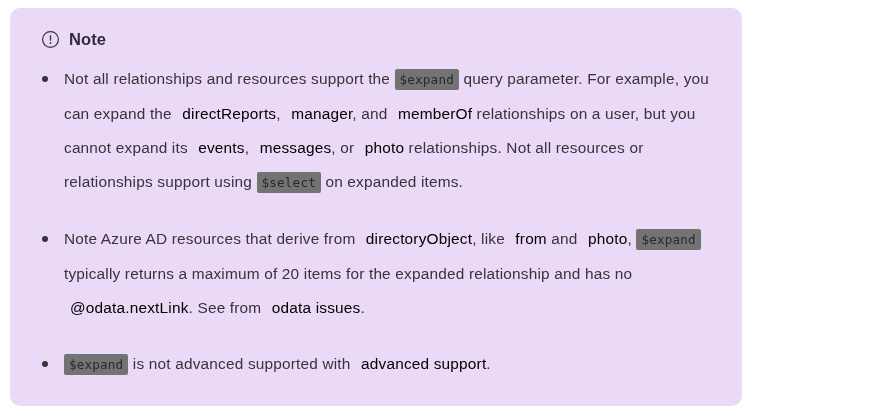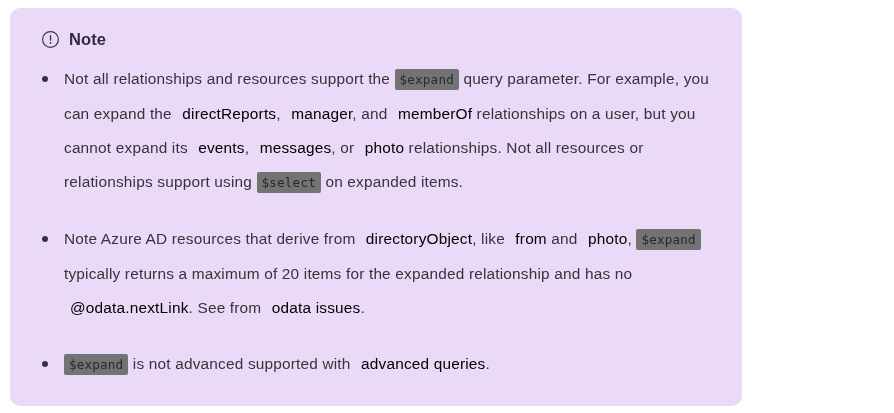--- a/index.html
+++ b/index.html
@@ -115,17 +115,17 @@
     <li>
       <span class="bullet-dot"></span>
       <span class="item-body"><span>Not all relationships and resources support the </span><code>$expand</code><span> query parameter. For example, you can expand the </span><b>directReports</b><span>, </span><b>manager</b><span>, and </span><b>memberOf</b><span> relationships on a user, but you cannot expand its </span><b>events</b><span>, </span><b>messages</b><span>, or </span><b>photo</b><span> relationships. Not all resources or relationships support using </span><code>$select</code><span> on expanded items.</span></span>
     </li>
     <li>
       <span class="bullet-dot"></span>
       <span class="item-body"><span>Note Azure AD resources that derive from </span><b>directoryObject</b><span>, like </span><b>from</b><span> and </span><b>photo</b><span>, </span><code>$expand</code><span> typically returns a maximum of 20 items for the expanded relationship and has no </span><b>@odata.nextLink</b><span>. See from </span><b>odata issues</b><span>.</span></span>
     </li>
     <li>
       <span class="bullet-dot"></span>
-      <span class="item-body"><code>$expand</code><span> is not advanced supported with </span><b>advanced queries</b><span>.</span></span>
+      <span class="item-body"><code>$expand</code><span> is not advanced supported with </span><b>advanced support</b><span>.</span></span>
     </li>
   </ul>
 
 </div>
 
 </body></html>

